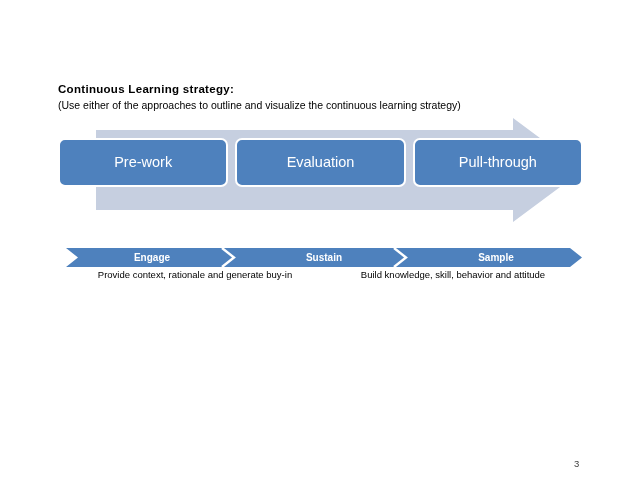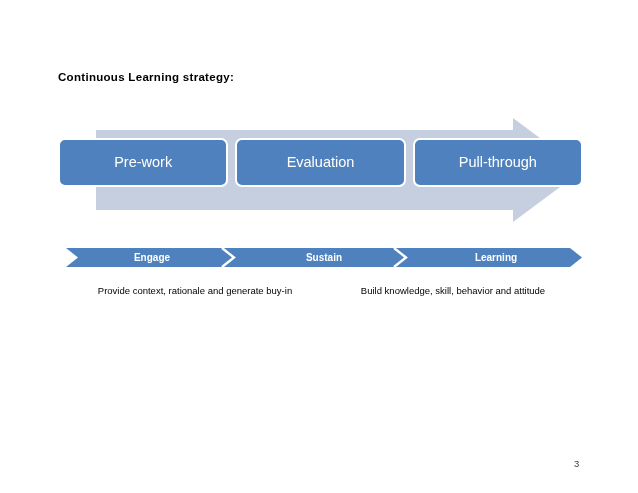--- a/index.html
+++ b/index.html
@@ -19,21 +19,21 @@
     position: absolute;
     inset: 0;
     width: 638px;
     height: 493px;
   }
 
   
   .heading-block {
     position: absolute;
     left: 58px;
-    top: 70px;
+    top: 82px;
     width: 500px;
   }
   .heading-title {
     font-size: 11.5px;
     font-weight: bold;
     color: #000000;
     letter-spacing: 0.3px;
     line-height: 14px;
     white-space: nowrap;
   }
@@ -131,21 +131,21 @@
 
   .chevron-descs {
     position: absolute;
     left: 66px;
     top: 268px;
     width: 516px;
     display: flex;
   }
   .chevron-desc-cell {
     flex: 1 1 0;
-    padding: 16px 8px;
+    padding: 0 8px;
     box-sizing: border-box;
   }
   .chevron-desc {
     font-size: 9.5px;
     color: #000000;
     text-align: center;
     line-height: 13px;
   }
 
   
@@ -168,20 +168,21 @@
     white-space: nowrap;
   }
 </style>
 </head>
 <body>
 
 <div class="slide">
 
   <div class="heading-block">
     <div class="heading-title">Continuous  Learning strategy:</div>
+    <div class="heading-sub">(Use either of the approaches to outline and visualize the continuous learning strategy)</div>
   </div>
 
   <div class="arrow-band">
     <div class="arrow-band-shape">
       <svg viewBox="0 0 487 104" preserveAspectRatio="none" aria-hidden="true">
         <polygon points="0,12 417,12 417,0 487,52 417,104 417,92 0,92" fill="#C6CFE0"></polygon>
       </svg>
     </div>
     <div class="stage-boxes">
       <div class="stage-box">
@@ -203,21 +204,21 @@
       <polyline points="328,0 340,9.5 328,19" fill="none" stroke="#FFFFFF" stroke-width="2.4"></polyline>
     </svg>
     <div class="chevron-labels">
       <div class="chevron-label-cell">
         <span class="chevron-label">Engage</span>
       </div>
       <div class="chevron-label-cell">
         <span class="chevron-label">Sustain</span>
       </div>
       <div class="chevron-label-cell">
-        <span class="chevron-label">Learning</span>
+        <span class="chevron-label">Sample</span>
       </div>
     </div>
   </div>
 
   <div class="chevron-descs">
     <div class="chevron-desc-cell">
       <div class="chevron-desc">Provide context, rationale and generate buy-in</div>
     </div>
     <div class="chevron-desc-cell">
       <div class="chevron-desc">Build knowledge, skill, behavior and attitude</div>

